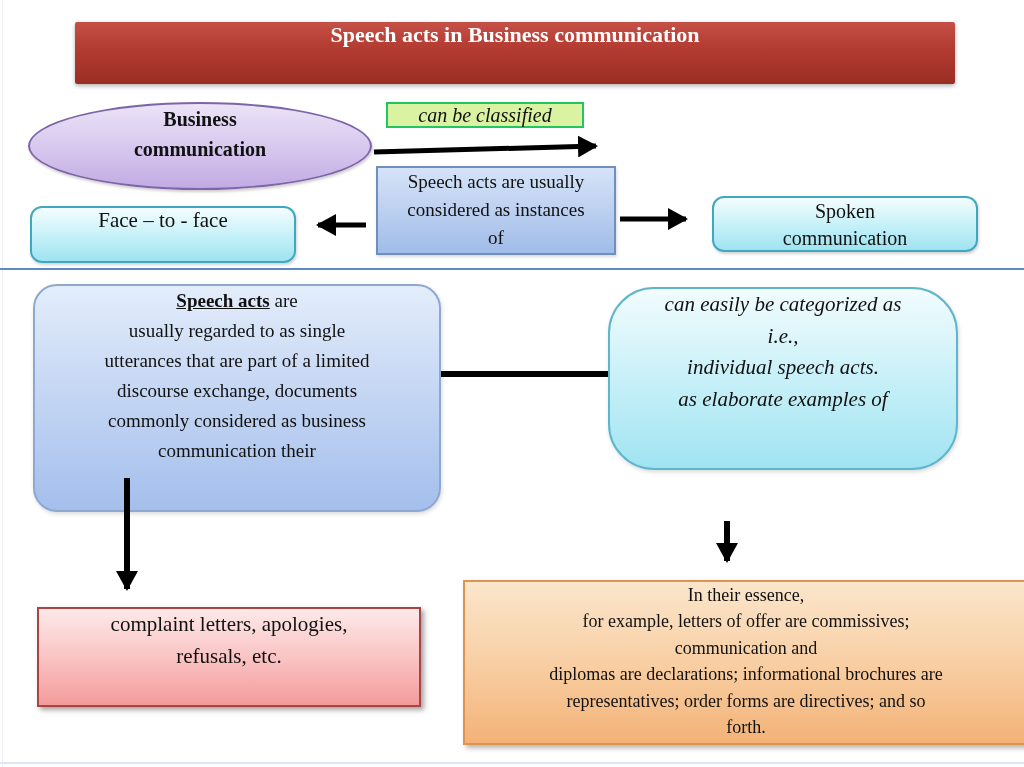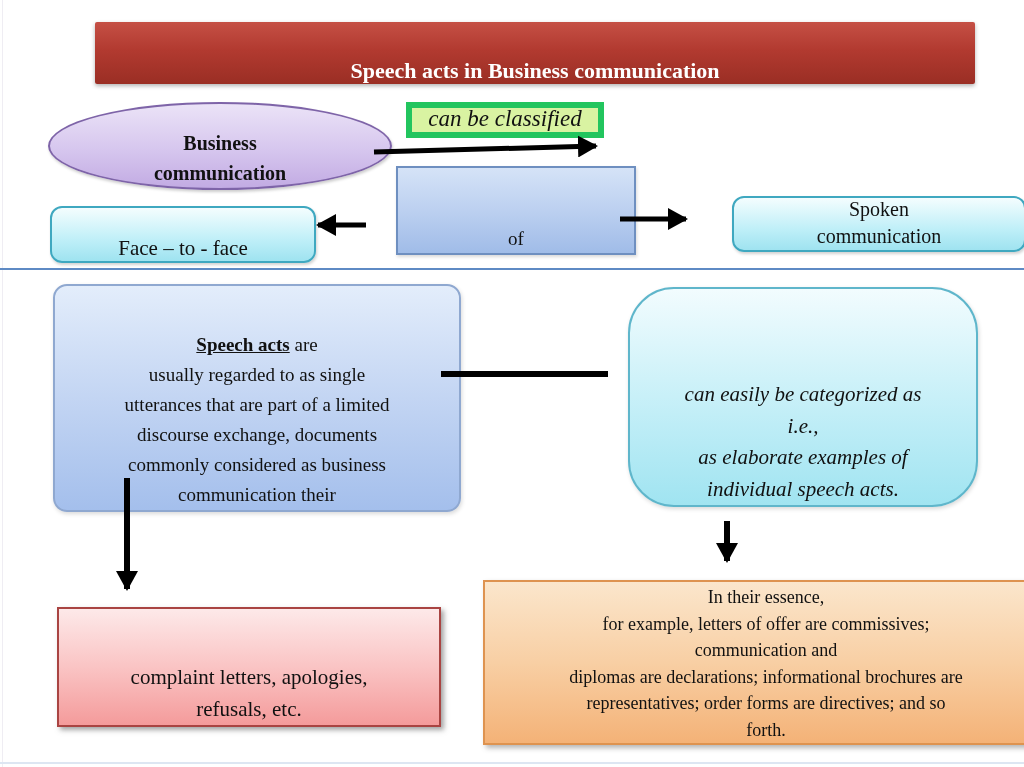--- a/index.html
+++ b/index.html
@@ -1,21 +1,21 @@
 <!DOCTYPE html>
 <html><head>
 <meta charset="utf-8">
 <style>
   html,body{margin:0;padding:0;background:#ffffff;}
   .slide{
     position:relative;width:1024px;height:767px;background:#ffffff;overflow:hidden;
     font-family:"Liberation Serif","DejaVu Serif",serif;color:#111;
   }
   .abs{position:absolute;box-sizing:border-box;}
-  .center-col{display:flex;flex-direction:column;align-items:center;justify-content:flex-end;text-align:center;margin-left:20px;}
+  .center-col{display:flex;flex-direction:column;align-items:center;justify-content:flex-start;text-align:center;}
 
   .title-banner{
     left:75px;top:22px;width:880px;height:62px;border-radius:2px;
     background:linear-gradient(180deg,#c55045 0%,#b23a30 45%,#9a2e24 100%);
     box-shadow:0 2px 4px rgba(0,0,0,.3);
     color:#ffffff;font-size:22px;font-weight:bold;
   }
 
   .ellipse{border-radius:50%;}
   .business-ellipse{
@@ -25,60 +25,60 @@
     font-size:20px;font-weight:bold;line-height:1.5;
   }
   .certain-ellipse{
     left:614px;top:110px;width:376px;height:73px;
     background:linear-gradient(180deg,#fce3c6 0%,#f9cda0 50%,#f6b87c 100%);
     border:2px solid #e8953f;box-shadow:1px 2px 3px rgba(0,0,0,.2);
     font-size:20px;font-weight:bold;
   }
 
   .classified-box{
-    left:386px;top:102px;width:198px;height:36px;
-    background:#d9f3a2;border:6px solid #22c55e;
-    font-style:italic;font-size:23px;
+    left:386px;top:102px;width:198px;height:26px;
+    background:#d9f3a2;border:2px solid #22c55e;
+    font-style:italic;font-size:20px;
   }
 
   .instances-box{
     left:376px;top:166px;width:240px;height:89px;
     background:linear-gradient(180deg,#d5e3f7 0%,#bcd0f0 50%,#a0bce8 100%);
     border:2px solid #6e8fc0;box-shadow:1px 2px 3px rgba(0,0,0,.15);
     font-size:19px;line-height:1.48;
   }
 
   .cyan-box{
     background:linear-gradient(180deg,#f4fdfe 0%,#bfeff8 60%,#9fe3f0 100%);
     border:2px solid #3fa8c0;border-radius:12px;box-shadow:1px 2px 3px rgba(0,0,0,.18);
   }
   .face-box{left:30px;top:206px;width:266px;height:57px;font-size:21px;}
-  .spoken-box{left:712px;top:196px;width:294px;height:56px;font-size:20px;line-height:1.35;}
+  .spoken-box{left:712px;top:196px;width:266px;height:56px;font-size:20px;line-height:1.35;}
 
   .divider-line{left:0;top:268px;width:1024px;height:2px;background:#5e8ac4;}
   .bottom-line{left:0;top:762px;width:1024px;height:2px;background:#dde6f2;}
   .left-hairline{left:2px;top:0;width:1px;height:767px;background:#efedf3;}
 
   .speech-acts-panel{
-    left:33px;top:284px;width:408px;height:228px;border-radius:14px;
+    left:33px;top:284px;width:408px;height:228px;border-radius:24px;
     background:linear-gradient(180deg,#e3edfb 0%,#c3d5f3 50%,#a4bfec 100%);
     border:2px solid #8fa8d0;box-shadow:1px 2px 4px rgba(0,0,0,.15);
     font-size:19px;line-height:1.58;
   }
   .speech-acts-panel .lead{font-weight:bold;text-decoration:underline;}
 
   .categorized-panel{
-    left:608px;top:287px;width:350px;height:220px;border-radius:46px;
+    left:608px;top:287px;width:350px;height:183px;border-radius:46px;
     background:linear-gradient(180deg,#f2fcfe 0%,#c8f0f8 50%,#a0e4f1 100%);
     border:2px solid #5fb6cb;box-shadow:1px 2px 4px rgba(0,0,0,.15);
     font-style:italic;font-size:21px;line-height:1.5;
   }
 
   .complaint-box{
-    left:37px;top:607px;width:384px;height:120px;
+    left:37px;top:607px;width:384px;height:100px;
     background:linear-gradient(180deg,#fde9e9 0%,#fac4c4 50%,#f49b9b 100%);
     border:2px solid #a94442;box-shadow:3px 3px 5px rgba(90,90,90,.55);
     font-size:21px;line-height:1.5;
   }
 
   .essence-box{
     left:463px;top:580px;width:566px;height:165px;
     background:linear-gradient(180deg,#fbe6cc 0%,#f8cfa4 50%,#f4b277 100%);
     border:2px solid #de9350;box-shadow:3px 3px 5px rgba(90,90,90,.45);
     font-size:18px;line-height:1.47;
@@ -101,20 +101,22 @@
     <div>Business</div>
     <div>communication</div>
   </div>
 
   <div class="abs center-col classified-box">
     <div>can be classified</div>
   </div>
 
 
   <div class="abs center-col instances-box">
+    <div>Speech acts are usually</div>
+    <div>considered as instances</div>
     <div>of</div>
   </div>
 
   <div class="abs center-col cyan-box face-box">
     <div>Face – to - face</div>
   </div>
 
   <div class="abs center-col cyan-box spoken-box">
     <div>Spoken</div>
     <div>communication</div>
@@ -127,22 +129,22 @@
     <div>usually regarded to as single</div>
     <div>utterances that are part of a limited</div>
     <div>discourse exchange, documents</div>
     <div>commonly considered as business</div>
     <div>communication their</div>
   </div>
 
   <div class="abs center-col categorized-panel">
     <div>can easily be categorized as</div>
     <div>i.e.,</div>
+    <div>individual speech acts.</div>
     <div>as elaborate examples of</div>
-    <div>individual speech acts.</div>
   </div>
 
   <div class="abs center-col complaint-box">
     <div>complaint letters, apologies,</div>
     <div>refusals, etc.</div>
   </div>
 
   <div class="abs center-col essence-box">
     <div>In their essence,</div>
     <div>for example, letters of offer are commissives;</div>

